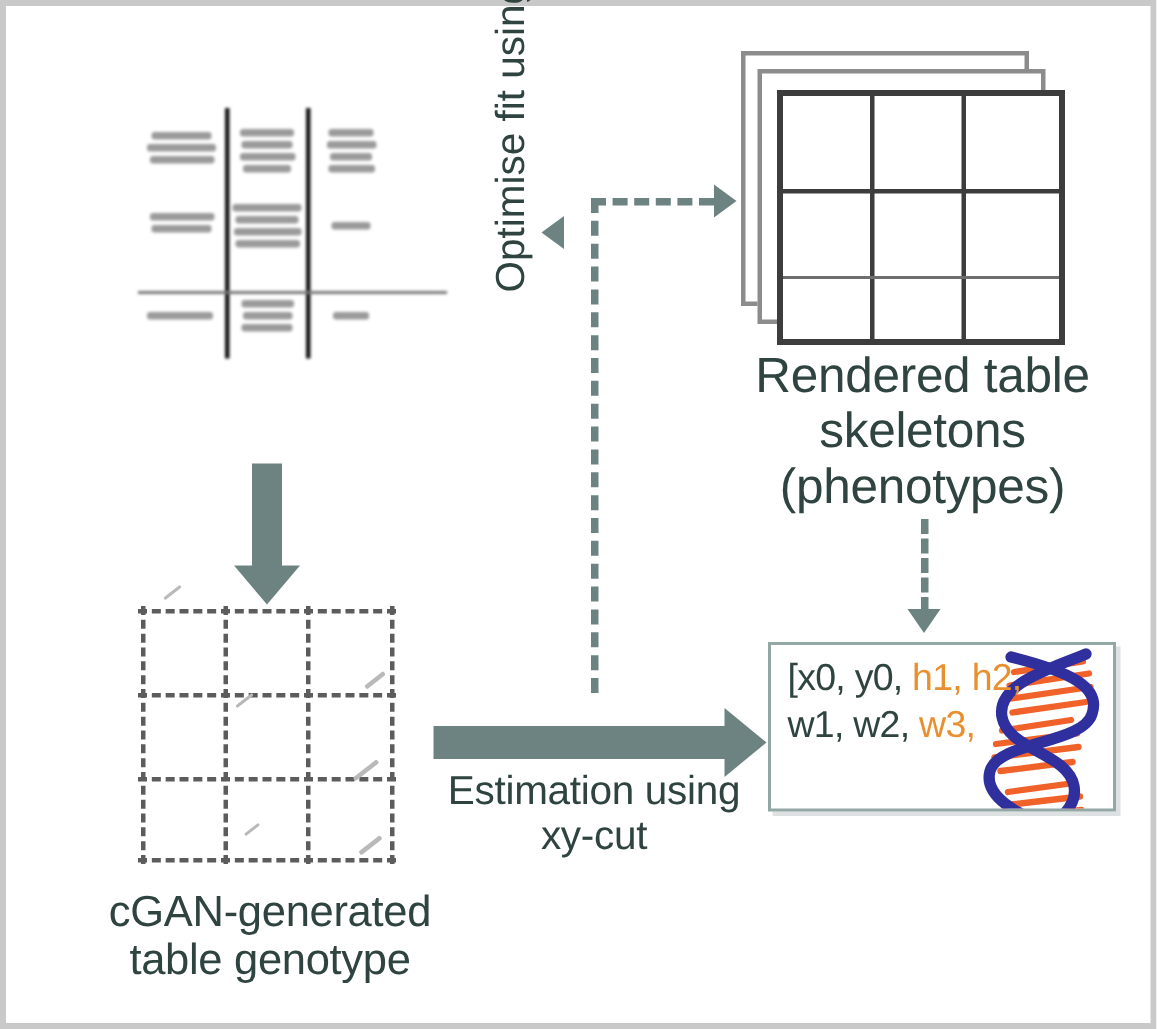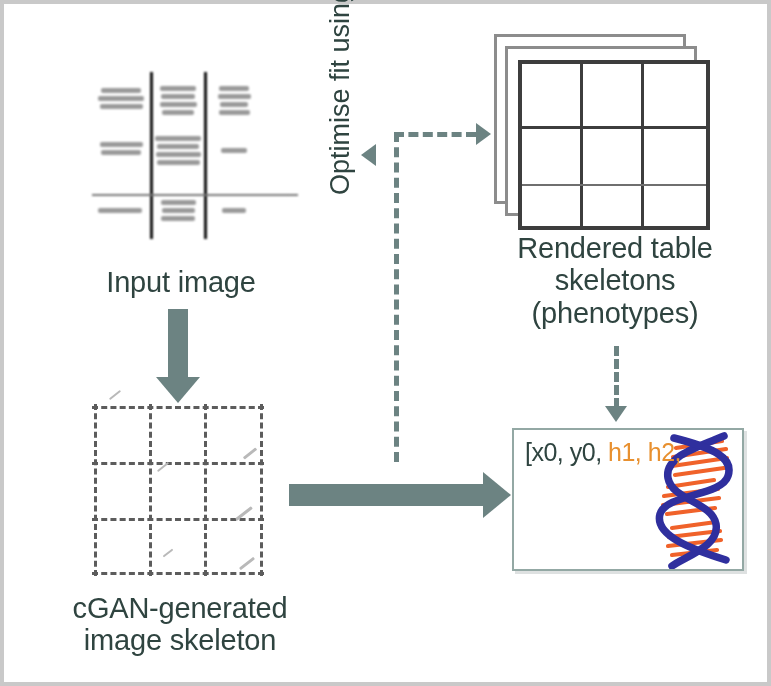--- a/index.html
+++ b/index.html
@@ -159,21 +159,21 @@
   }
   .skel-card.front{border-color:#3d3d3d;border-width:4px;}
   .skel-card .gl-v{position:absolute;top:0;bottom:0;width:3px;background:#3d3d3d;}
   .skel-card .gl-h{position:absolute;left:0;right:0;height:3px;background:#3d3d3d;}
   .skel-card .gl-h.thin{background:#6f6f6f;height:2px;}
 
   
   #geno-box{
     position:absolute;
     left:508px;top:424px;
-    width:232px;height:143px;
+    width:232px;height:113px;
     background:#ffffff;
     border:2px solid #93a8a4;
     box-sizing:border-box;
     box-shadow:3px 3px 0 rgba(160,170,168,.35);
     overflow:hidden;
   }
   #geno-text{
     position:absolute;left:11px;top:7px;
     font-size:25px;line-height:1.24;
     letter-spacing:-0.5px;
@@ -232,21 +232,20 @@
     <div class="cellblk" style="left:64px;top:134px;width:44px;">
       <div class="tline" style="width:35px;"></div>
       <div class="tline" style="width:33px;"></div>
       <div class="tline" style="width:34px;"></div>
     </div>
     <div class="cellblk" style="left:122px;top:142px;width:40px;">
       <div class="tline" style="width:24px;"></div>
     </div>
   </div>
 
-  <div class="lbl" id="input-image-label" style="left:62px;top:262px;width:230px;font-size:29px;">Input image</div>
 
   <div class="arrow-solid-down" style="left:152px;top:305px;width:44px;height:95px;">
     <div class="arrow-shaft-v" style="height:70px;"></div>
     <div class="arrow-head-v" style="top:68px;"></div>
   </div>
 
   <div id="cgan-skel">
     <div class="d-h" style="top:2px;"></div>
     <div class="d-h" style="top:58px;"></div>
     <div class="d-h" style="top:114px;"></div>
@@ -257,40 +256,42 @@
     <div class="d-v" style="left:168px;"></div>
     <div class="speck" style="left:150px;top:48px;width:16px;height:3px;"></div>
     <div class="speck" style="left:142px;top:108px;width:20px;height:3px;"></div>
     <div class="speck" style="left:64px;top:62px;width:14px;height:2px;"></div>
     <div class="speck" style="left:146px;top:158px;width:18px;height:3px;"></div>
     <div class="speck" style="left:70px;top:148px;width:12px;height:2px;"></div>
     <div class="speck" style="left:16px;top:-10px;width:14px;height:2px;"></div>
   </div>
 
   <div class="lbl" style="left:28px;top:588px;width:296px;font-size:29px;">cGAN-generated
-image skeleton</div>
+table genotype</div>
 
   <div style="position:absolute;left:285px;top:468px;width:222px;height:46px;">
     <div class="arrow-shaft-h" style="width:196px;"></div>
     <div class="arrow-head-h" style="left:194px;"></div>
   </div>
 
+  <div class="lbl" style="left:272px;top:508px;width:240px;font-size:27px;">Estimation using
+xy-cut</div>
 
   <div id="skel-stack">
     <div class="skel-card back2" style="left:0px;top:0px;width:192px;height:170px;"></div>
     <div class="skel-card back1" style="left:11px;top:12px;width:192px;height:170px;"></div>
     <div class="skel-card front" style="left:24px;top:26px;width:192px;height:170px;">
       <div class="gl-v" style="left:58px;"></div>
       <div class="gl-v" style="left:119px;"></div>
       <div class="gl-h" style="top:62px;"></div>
       <div class="gl-h thin" style="top:120px;"></div>
     </div>
   </div>
 
-  <div class="lbl" style="left:470px;top:228px;width:282px;font-size:29px;">Rendered table
+  <div class="lbl" style="left:470px;top:228px;width:282px;font-size:33px;">Rendered table
 skeletons
 (phenotypes)</div>
 
   <div>
 
     <div class="dash-v" style="left:390px;top:128px;height:330px;"></div>
 
     <div class="dash-h" style="left:390px;top:128px;width:82px;"></div>
 
     <div class="dash-head-right" style="left:472px;top:119px;"></div>
@@ -301,20 +302,21 @@
   <div id="ga-caption" style="left:352px;top:160px;">Optimise fit using GA</div>
 
   <div>
     <div class="dash-v" style="left:610px;top:342px;height:62px;"></div>
     <div class="dash-head-down" style="left:601px;top:402px;"></div>
   </div>
 
   <div id="geno-box">
     <div id="geno-text">
         <div><span>[</span><span class="tok-a">x0, </span><span class="tok-a">y0, </span><span class="tok-b">h1, </span><span class="tok-b">h2,</span></div>
+        <div><span class="tok-a">w1, </span><span class="tok-a">w2, </span><span class="tok-b">w3,</span></div>
       </div>
     <svg id="dna" viewBox="0 0 104 140">
 
       <g stroke="#f0622a" stroke-width="4.2" stroke-linecap="round">
         <line x1="34" y1="16" x2="80" y2="9"></line>
         <line x1="31" y1="25" x2="84" y2="17"></line>
         <line x1="30" y1="34" x2="85" y2="26"></line>
         <line x1="33" y1="43" x2="82" y2="36"></line>
         <line x1="26" y1="55" x2="72" y2="48"></line>
         <line x1="22" y1="64" x2="76" y2="57"></line>

